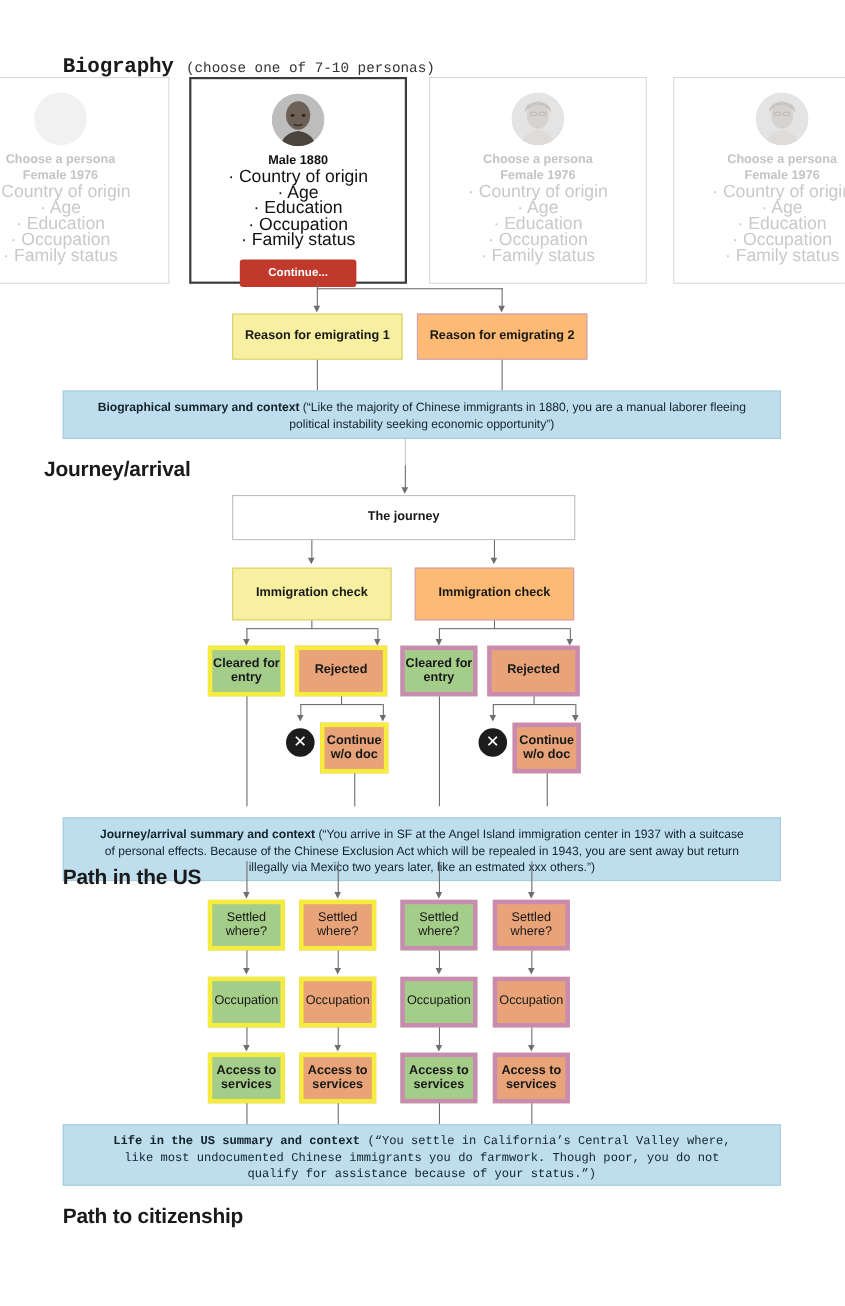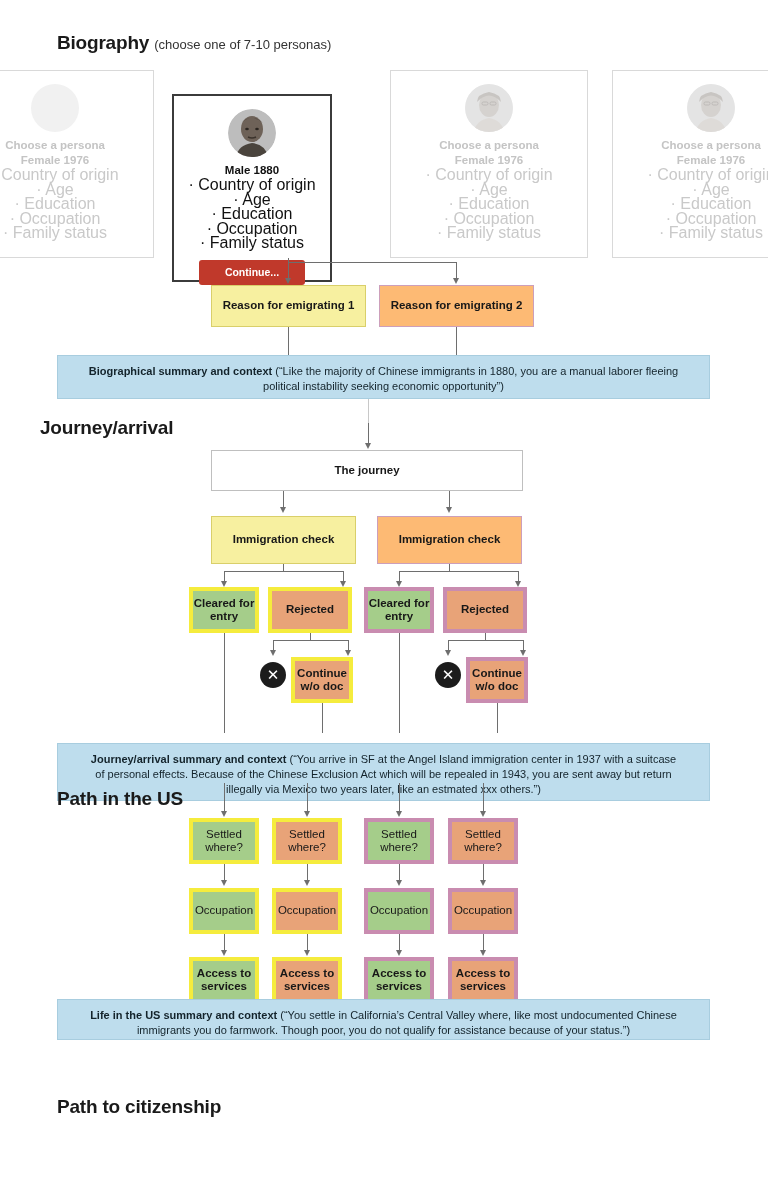--- a/index.html
+++ b/index.html
@@ -146,39 +146,39 @@
     position: absolute;
     width: 0; height: 0;
     border-left: 3.5px solid transparent;
     border-right: 3.5px solid transparent;
     border-top: 6px solid #6e6e6e;
   }
 </style>
 </head>
 <body>
 
-<div class="section-heading" style="left:57px; top:32px;">
+<div class="section-heading" style="left:57px; top:49px;font-family:Liberation Mono, monospace;">
   <span>Biography</span>
   <span class="heading-sub">(choose one of 7-10 personas)</span>
 </div>
 
 <div class="persona-row">
 
   <div class="persona-card ghost" style="left:-44px; width:198px;">
     <div class="avatar faded"></div>
     <div class="persona-name">Choose a persona</div>
     <div class="persona-name">Female 1976</div>
     <div class="persona-line">· Country of origin</div>
     <div class="persona-line">· Age</div>
     <div class="persona-line">· Education</div>
     <div class="persona-line">· Occupation</div>
     <div class="persona-line">· Family status</div>
   </div>
 
-  <div class="persona-card selected" style="left:172px; width:160px;margin-top:24px;">
+  <div class="persona-card selected" style="left:172px; width:198px;">
     <div class="avatar">
       <svg viewBox="0 0 48 48" width="48" height="48" aria-hidden="true">
         <circle cx="24" cy="24" r="24" fill="#bdbdbd"></circle>
         <ellipse cx="24" cy="20" rx="11" ry="13" fill="#6e6258"></ellipse>
         <path d="M13 14 Q24 4 35 14 Q30 9 24 9 Q18 9 13 14Z" fill="#2f2a26"></path>
         <ellipse cx="19" cy="20" rx="1.8" ry="1.3" fill="#2b2520"></ellipse>
         <ellipse cx="29" cy="20" rx="1.8" ry="1.3" fill="#2b2520"></ellipse>
         <path d="M20 28 Q24 30 28 28" stroke="#3b332c" stroke-width="1.4" fill="none"></path>
         <path d="M8 48 Q10 36 24 34 Q38 36 40 48 Z" fill="#4a443d"></path>
       </svg>
@@ -360,17 +360,17 @@
 <div class="fbox box-green ring-yellow bold" style="left:189px; top:957px; width:70px; height:46px;">Access to services</div>
 <div class="fbox box-orange ring-yellow bold" style="left:272px; top:957px; width:70px; height:46px;">Access to services</div>
 <div class="fbox box-green ring-pink bold" style="left:364px; top:957px; width:70px; height:46px;">Access to services</div>
 <div class="fbox box-orange ring-pink bold" style="left:448px; top:957px; width:70px; height:46px;">Access to services</div>
 
 <div class="conn v" style="left:224px; top:1003px; height:30px;"></div>
 <div class="conn v" style="left:307px; top:1003px; height:30px;"></div>
 <div class="conn v" style="left:399px; top:1003px; height:30px;"></div>
 <div class="conn v" style="left:483px; top:1003px; height:30px;"></div>
 
-<div class="summary" style="left:57px; top:999px; width:653px; height:41px;">
+<div class="summary" style="left:57px; top:1022px; width:653px; height:56px;font-family:Liberation Mono, monospace;">
   <span class="lead">Life in the US summary and context</span><span> (“You settle in California’s Central Valley where, like most undocumented Chinese immigrants you do farmwork. Though poor, you do not qualify for assistance because of your status.”)</span>
 </div>
 
 <div class="section-heading" style="left:57px; top:1096px;">Path to citizenship</div>
 
 </body></html>

